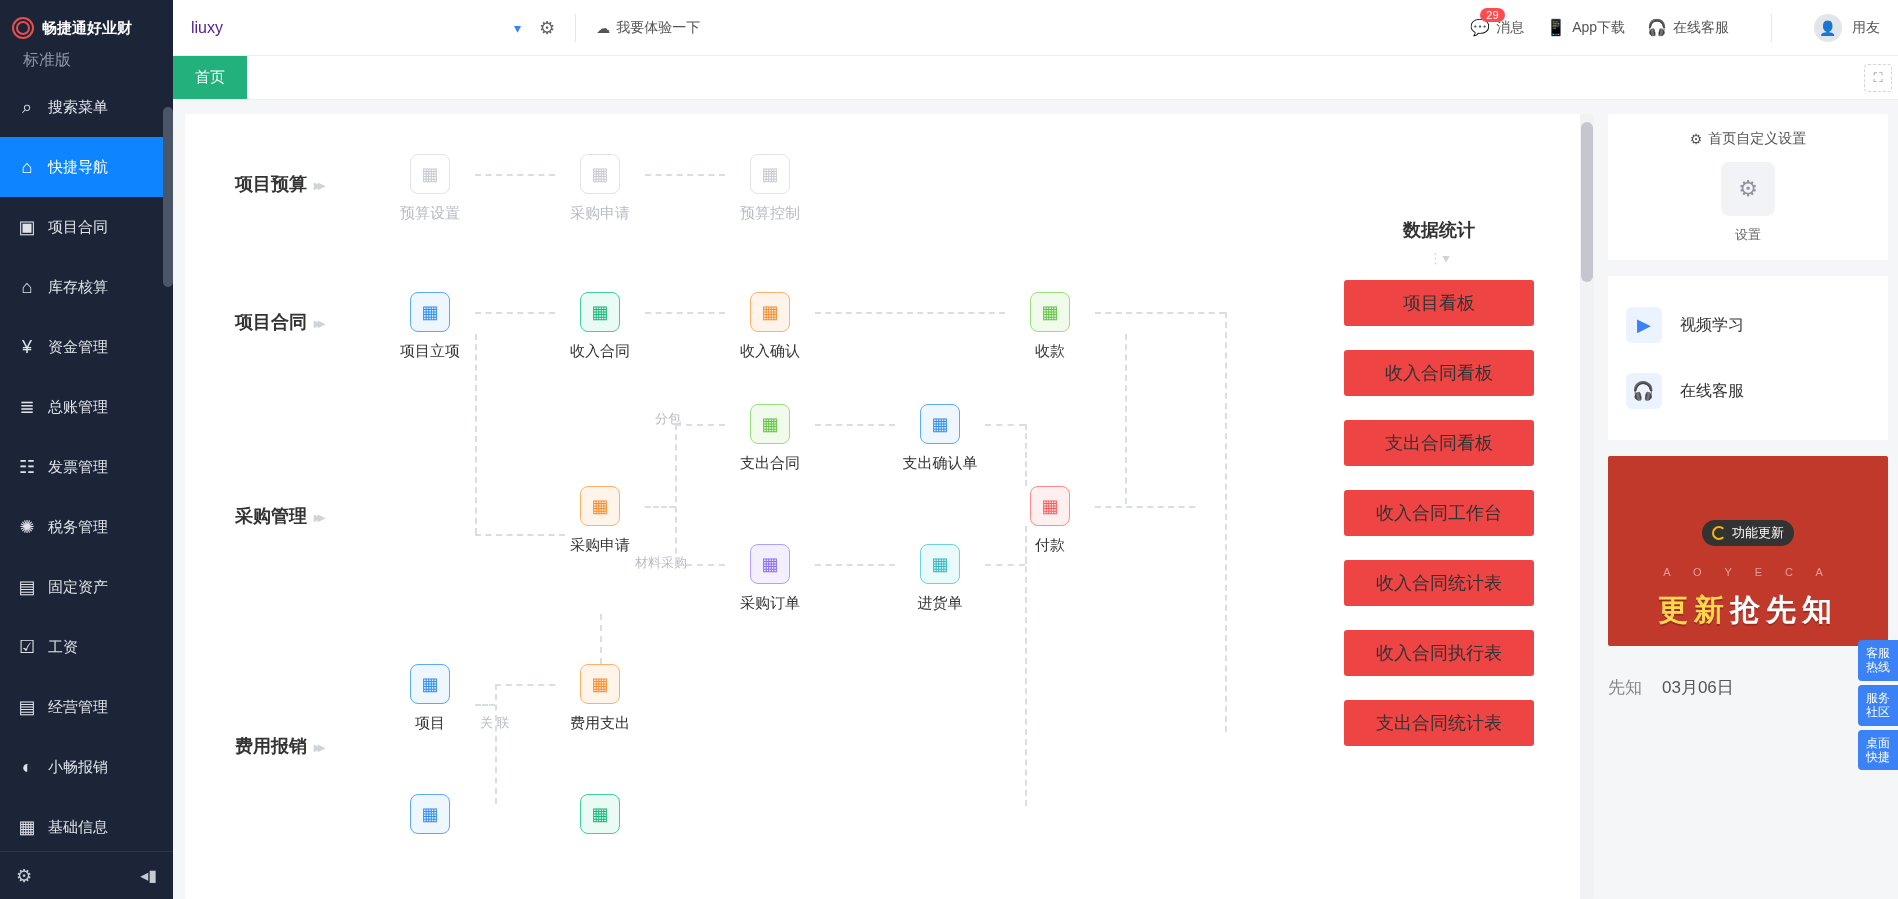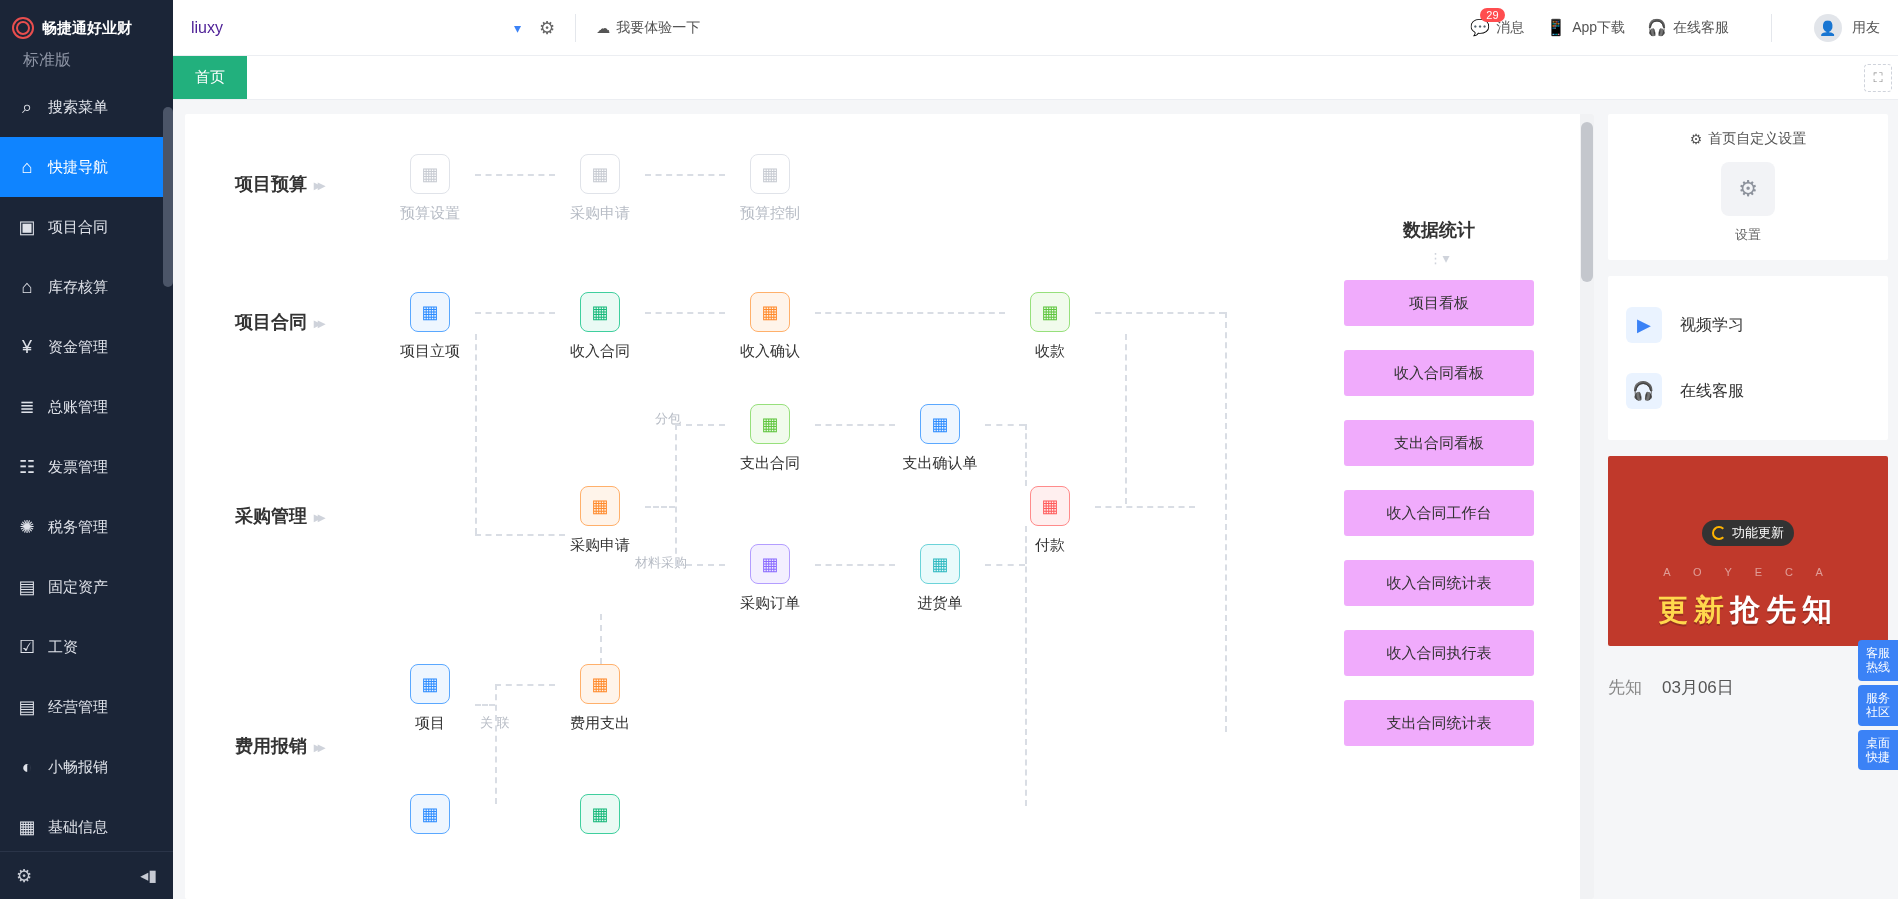--- a/index.html
+++ b/index.html
@@ -64,21 +64,21 @@
 .ic-green { border: 1px solid #3fcf9e; color: #16b87a; background: #eafaf4; }
 .ic-orange { border: 1px solid #ffb06b; color: #ff8a2b; background: #fff4ea; }
 .ic-lgreen { border: 1px solid #97e07c; color: #5fc53e; background: #f1fbec; }
 .ic-red { border: 1px solid #ff8b8b; color: #ff5a5a; background: #ffefef; }
 .ic-purple { border: 1px solid #b39dff; color: #8a6bff; background: #f3efff; }
 .ic-teal { border: 1px solid #6bd3d9; color: #2fb9c1; background: #e9fafb; }
 
 .stat-col { position: absolute; right: 60px; top: 104px; width: 190px; text-align: center; }
 .stat-title { font-size: 18px; color: #333; font-weight: 600; }
 .stat-chev { color: #cfd3db; margin: 8px auto 14px; font-size: 14px; }
-.stat-btn { background: #f0abfc; height: 46px; display: flex; align-items: center; justify-content: center; font-size: 15px; color: #333; border-radius: 3px; margin-bottom: 24px; cursor: pointer; }
+.stat-btn { background: #ef4444; height: 46px; display: flex; align-items: center; justify-content: center; font-size: 18px; color: #333; border-radius: 3px; margin-bottom: 24px; cursor: pointer; }
 
 .branch-label { position: absolute; font-size: 13px; color: #b7bcc5; }
 
 .edge-h { position: absolute; border-top: 2px dashed #d9dde4; height: 0; }
 .edge-v { position: absolute; border-left: 2px dashed #d9dde4; width: 0; }
 
 
 .rightpanel { width: 280px; margin: 14px 10px 0 14px; display: flex; flex-direction: column; gap: 16px; flex-shrink: 0; }
 .rp-card { background: #fff; border-radius: 2px; padding: 16px 18px; }
 .rp-title { display: flex; align-items: center; font-size: 14px; color: #555; justify-content: center; margin-bottom: 14px; }

